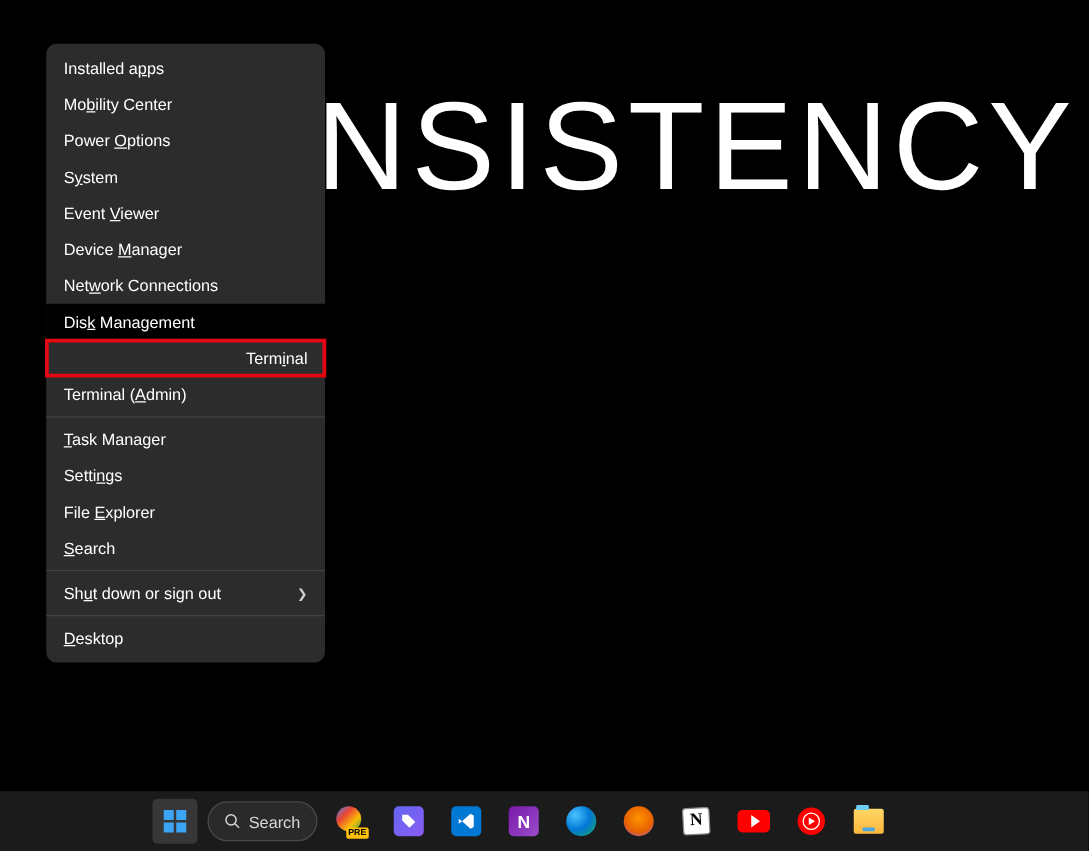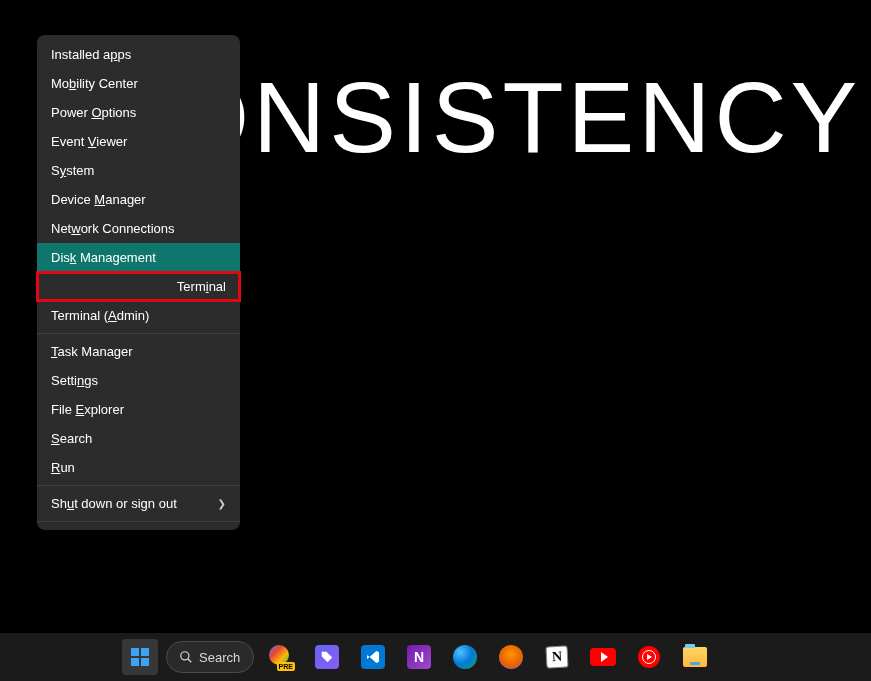--- a/index.html
+++ b/index.html
@@ -23,37 +23,37 @@
       font-size: 100px;
       font-weight: 200;
       letter-spacing: 4px;
       font-family: "Segoe UI Light", "Segoe UI", Arial, sans-serif;
       font-stretch: condensed;
     }
     .context-menu {
       position: absolute;
       left: 37px;
       top: 35px;
-      width: 203px;
+      width: 223px;
       background: #2c2c2c;
       border-radius: 8px;
       padding: 5px 0;
       z-index: 100;
       color: #ffffff;
       font-size: 13px;
     }
     .menu-item {
       padding: 7px 14px;
       cursor: default;
       display: flex;
       justify-content: space-between;
       align-items: center;
     }
     .menu-item.hovered {
-      background: #0f766e;
+      background: #000000;
     }
     .menu-item.highlighted {
       outline: 3px solid #e30613;
       outline-offset: -2px;
       justify-content: flex-end;
     }
     .menu-separator {
       height: 1px;
       background: #404040;
       margin: 3px 0;
@@ -275,24 +275,24 @@
   <div class="menu-item">
     <span><span>Installed a</span><span class="underline">p</span><span>ps</span></span>
   </div>
   <div class="menu-item">
     <span><span>Mo</span><span class="underline">b</span><span>ility Center</span></span>
   </div>
   <div class="menu-item">
     <span><span>Power </span><span class="underline">O</span><span>ptions</span></span>
   </div>
   <div class="menu-item">
+    <span><span>S</span><span class="underline">y</span><span>stem</span></span>
+  </div>
+  <div class="menu-item">
     <span><span>Event </span><span class="underline">V</span><span>iewer</span></span>
-  </div>
-  <div class="menu-item">
-    <span><span>S</span><span class="underline">y</span><span>stem</span></span>
   </div>
   <div class="menu-item">
     <span><span>Device </span><span class="underline">M</span><span>anager</span></span>
   </div>
   <div class="menu-item">
     <span><span>Net</span><span class="underline">w</span><span>ork Connections</span></span>
   </div>
   <div class="menu-item hovered">
     <span><span>Dis</span><span class="underline">k</span><span> Management</span></span>
   </div>
@@ -308,29 +308,29 @@
   </div>
   <div class="menu-item">
     <span><span>Setti</span><span class="underline">n</span><span>gs</span></span>
   </div>
   <div class="menu-item">
     <span><span>File </span><span class="underline">E</span><span>xplorer</span></span>
   </div>
   <div class="menu-item">
     <span><span></span><span class="underline">S</span><span>earch</span></span>
   </div>
-  <div class="menu-item">
-    <span><span></span><span class="underline">R</span><span>un</span></span>
-  </div>
   <div class="menu-separator"></div>
   <div class="menu-item">
     <span><span>Sh</span><span class="underline">u</span><span>t down or sign out</span></span>
     <span class="chevron">❯</span>
   </div>
   <div class="menu-separator"></div>
+  <div class="menu-item">
+    <span><span></span><span class="underline">D</span><span>esktop</span></span>
+  </div>
 </div>
 
 <div class="taskbar">
   <div class="start-button">
     <div class="start-icon">
       <div></div>
         <div></div>
         <div></div>
         <div></div>
     </div>

